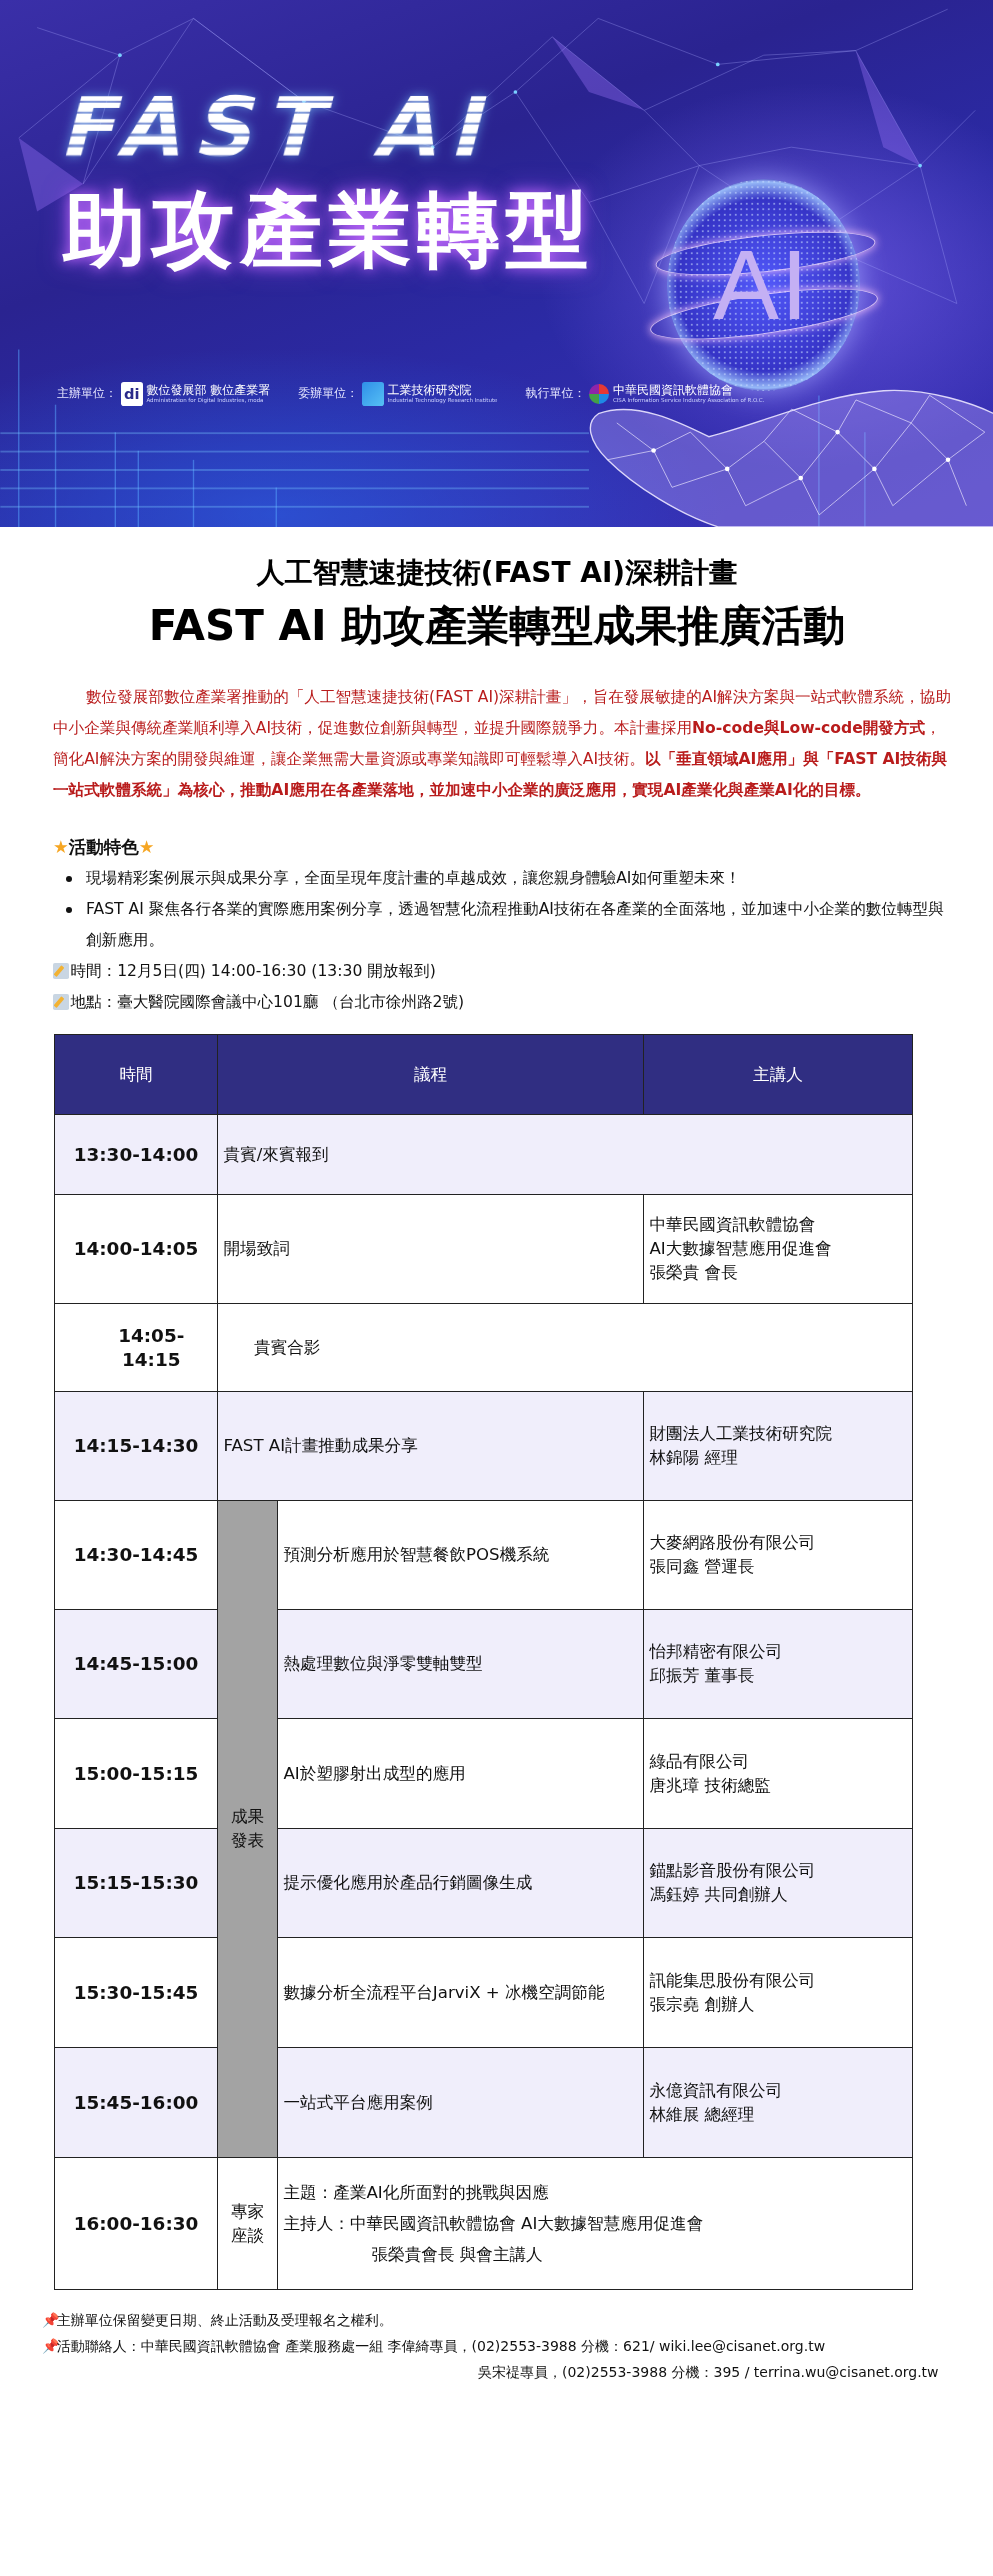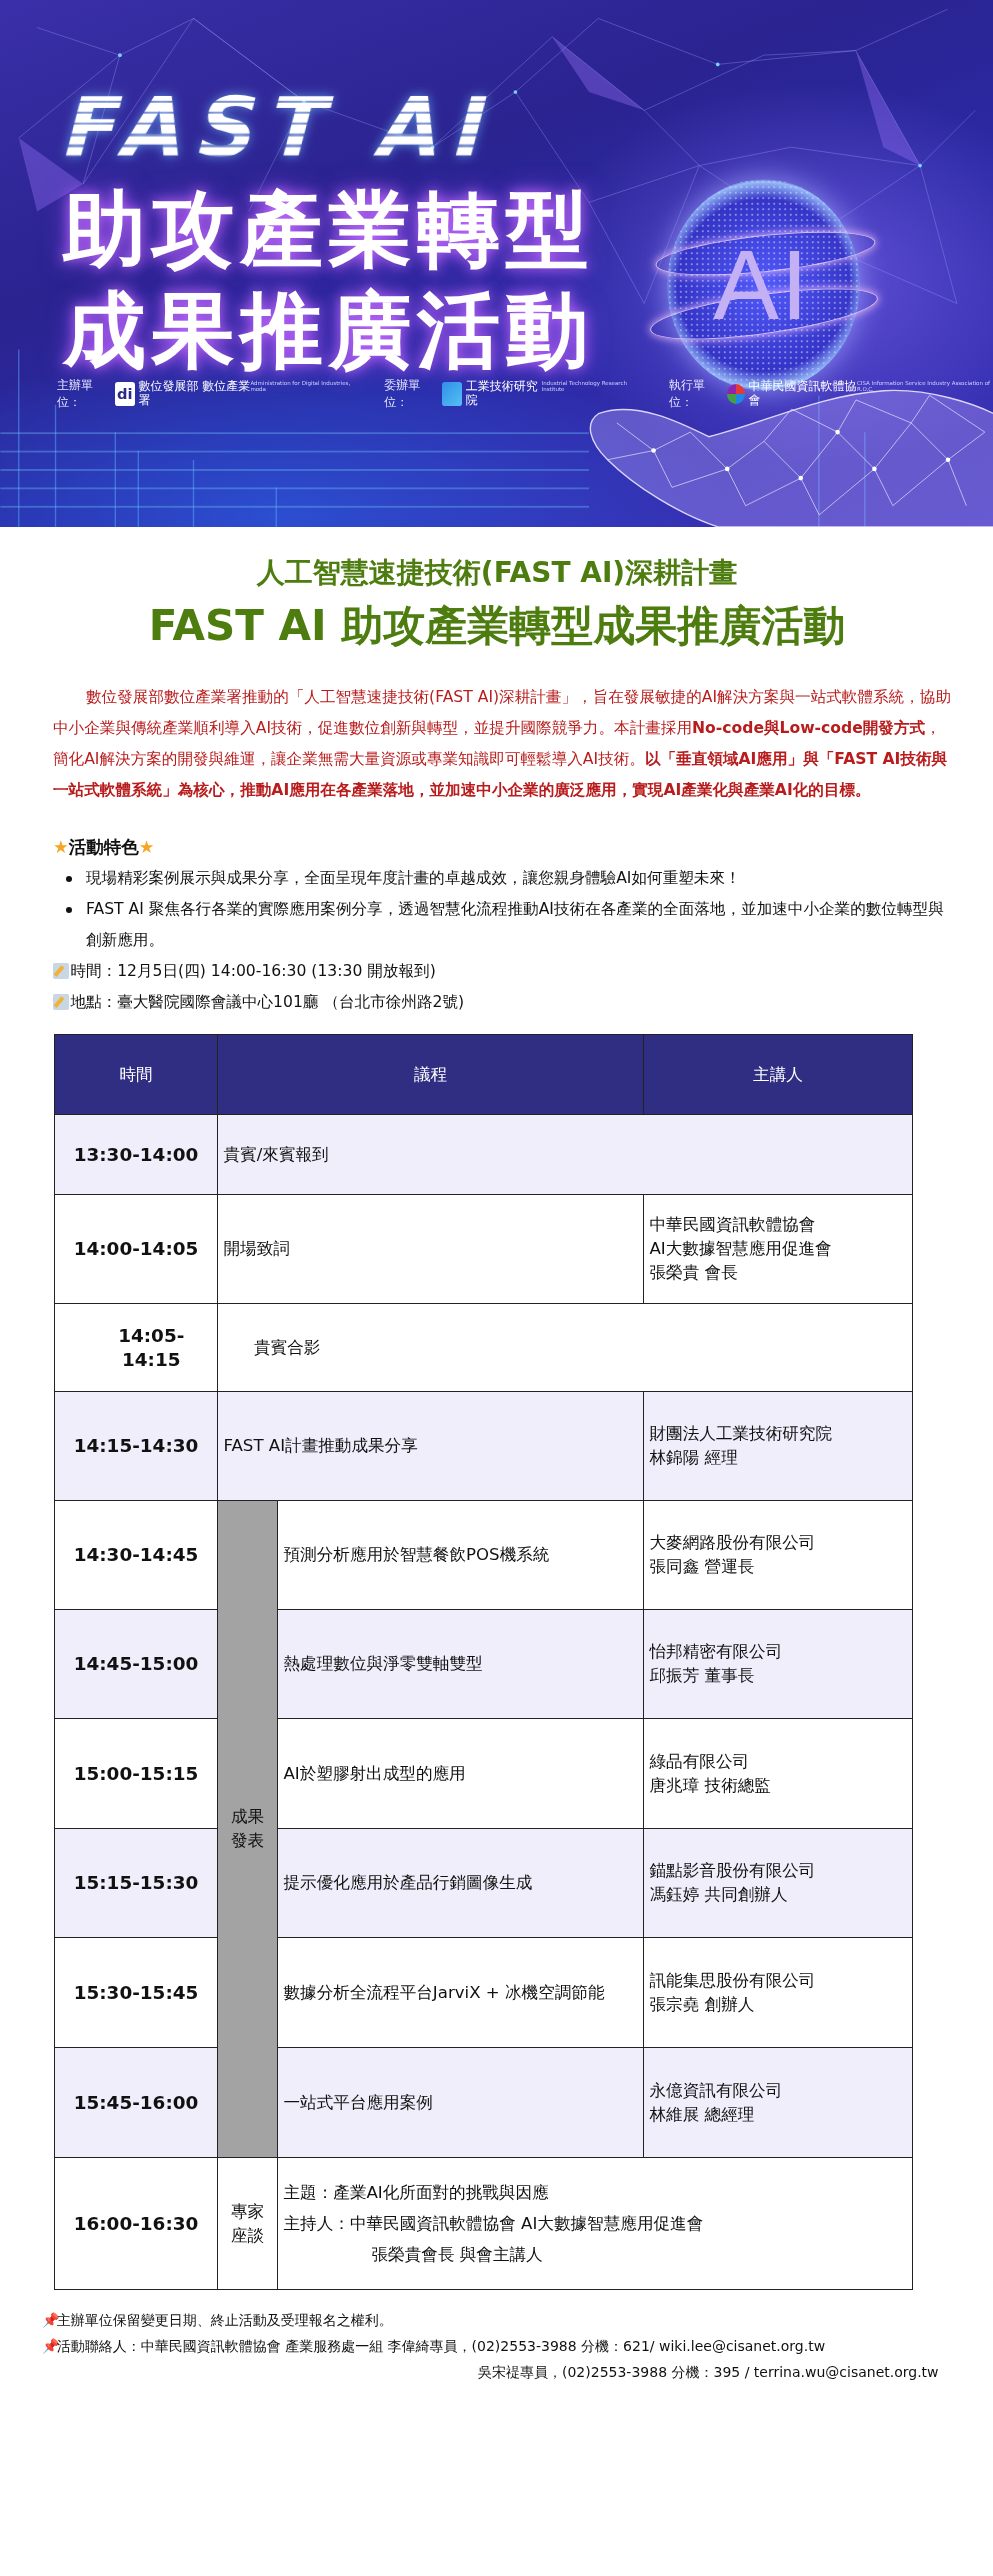--- a/index.html
+++ b/index.html
@@ -50,26 +50,26 @@
     font-size: 99px; color: #c4b0f4; font-weight: normal; letter-spacing: 1.8px;
   }
   .hand { position: absolute; left: 580px; top: 386px; }
   .sponsors { position: absolute; left: 57px; top: 377px; height: 33px; display: flex; align-items: center; gap: 28px; color: #e8e8ff; font-size: 13px; }
   .sponsor { display: flex; align-items: center; gap: 3.7px; }
   .sponsor .role { font-size: 12px; }
   .logo-box { width: 22px; height: 24px; border-radius: 2.8px; display: inline-block; }
   .logo-di { background: #ffffff; color: #2a2a8a; font-weight: bold; font-size: 14.7px; line-height: 24px; text-align: center; width: 22px; }
   .logo-itri { background: linear-gradient(135deg, #2f8fe8, #56c0f5); }
   .logo-cisa { background: conic-gradient(#e53935 0 25%, #1e88e5 0 50%, #43a047 0 75%, #8e24aa 0); border-radius: 50%; width: 20px; height: 20px; }
-  .sponsor .org { display: flex; flex-direction: row; line-height: 1.1; }
+  .sponsor .org { display: flex; flex-direction: column; line-height: 1.1; }
   .sponsor .org .zh { font-size: 12px; color: #fff; }
   .sponsor .org .en { font-size: 5.5px; color: #cfd3ff; }
 
   
-  .heading { text-align: center; color: #4d7c0f; font-weight: bold; margin-top: 27px; }
+  .heading { text-align: center; color: #000000; font-weight: bold; margin-top: 27px; }
   .heading .sub { margin-top: 20px; font-size: 28px; }
   .heading .main { margin-top: 5.5px; font-size: 42px; }
 
   
   .content { padding: 0 40px 0 53px; font-size: 15.6px; line-height: 31px; }
   .intro { margin-top: 28px; text-indent: 33px; color: #b91c1c; }
   .intro b { font-weight: bold; }
   .features-title { margin-top: 26px; font-weight: bold; font-size: 17.5px; display: flex; align-items: center; }
   .star { color: #f6a623; font-size: 17.5px; }
   ul.bullets { list-style: none; margin-left: 0; }
@@ -141,21 +141,20 @@
       <rect x="0" y="470" width="640" height="2"></rect>
         <rect x="0" y="490" width="640" height="2"></rect>
       <rect x="0" y="510" width="640" height="2"></rect>
         <rect x="0" y="530" width="640" height="2"></rect>
       <rect x="0" y="550" width="640" height="2"></rect>
     </g>
   </svg>
 
   <div class="fast">FAST AI</div>
   <div class="title-line t1">助攻產業轉型</div>
-  <div class="title-line t2">成果推廣活動</div>
 
   <div class="orb"></div>
   <div class="orb-ring" style="left:655px;top:235px;width:221px;height:37px;transform:rotate(-6deg);"></div>
   <div class="orb-ring" style="left:649px;top:294px;width:230px;height:40px;transform:rotate(-8deg);"></div>
   <div class="orb-label">AI</div>
 
   <svg class="hand" width="414" height="141" viewBox="0 0 450 153">
     <path d="M20,30 C60,15 110,40 140,55 C200,40 260,10 330,5 C380,2 430,20 450,30 L450,153 L150,153 C110,140 60,110 30,80 C10,60 5,40 20,30 Z" fill="rgba(190,170,255,0.35)" stroke="rgba(235,230,255,0.9)" stroke-width="1.5"></path>
     <g stroke="rgba(240,235,255,0.7)" stroke-width="1" fill="none">
       <path d="M40,40 L80,70 L120,50 L160,90 L200,60 L240,100 L280,50 L320,90 L360,40 L400,80 L440,50"></path>

